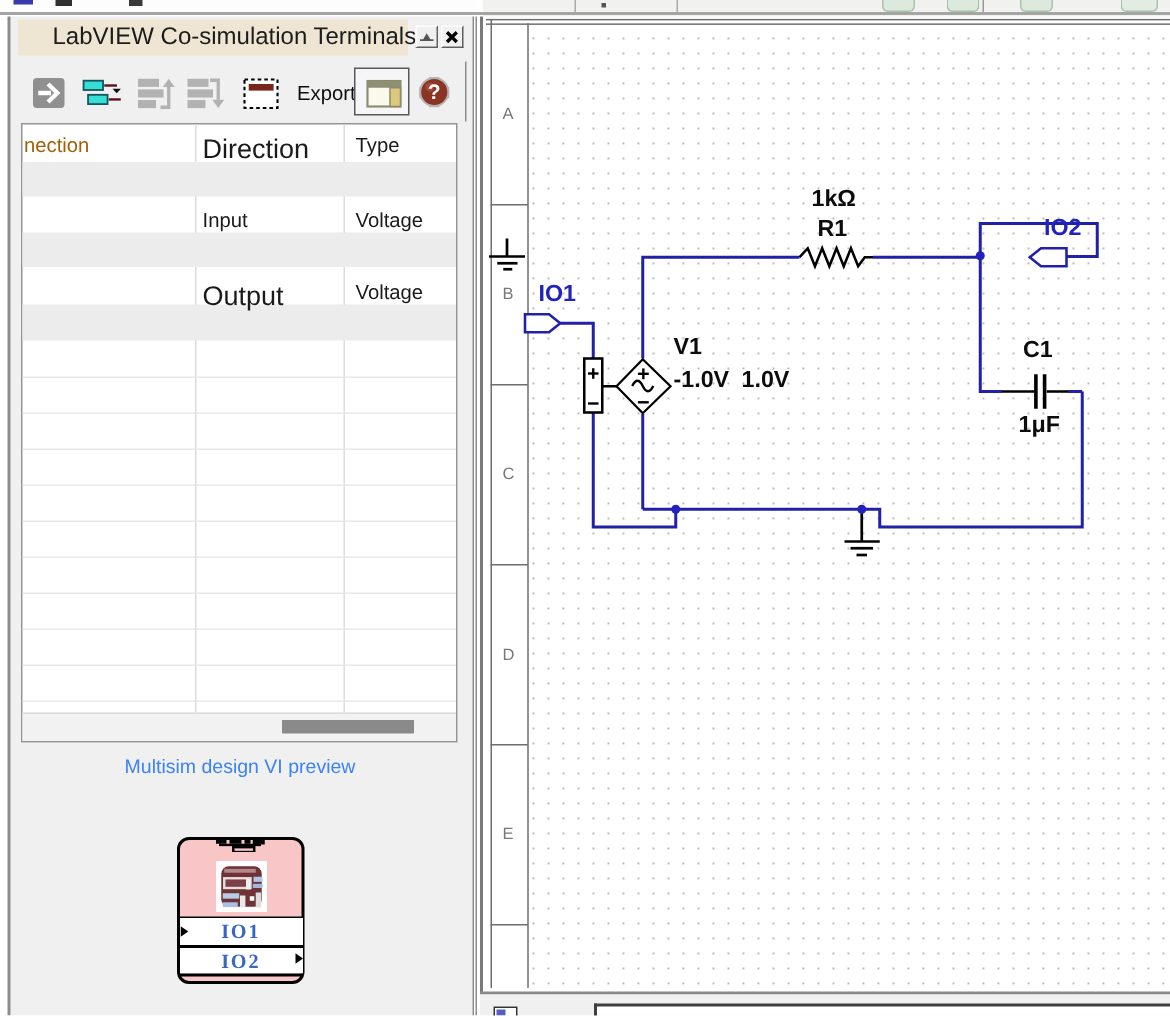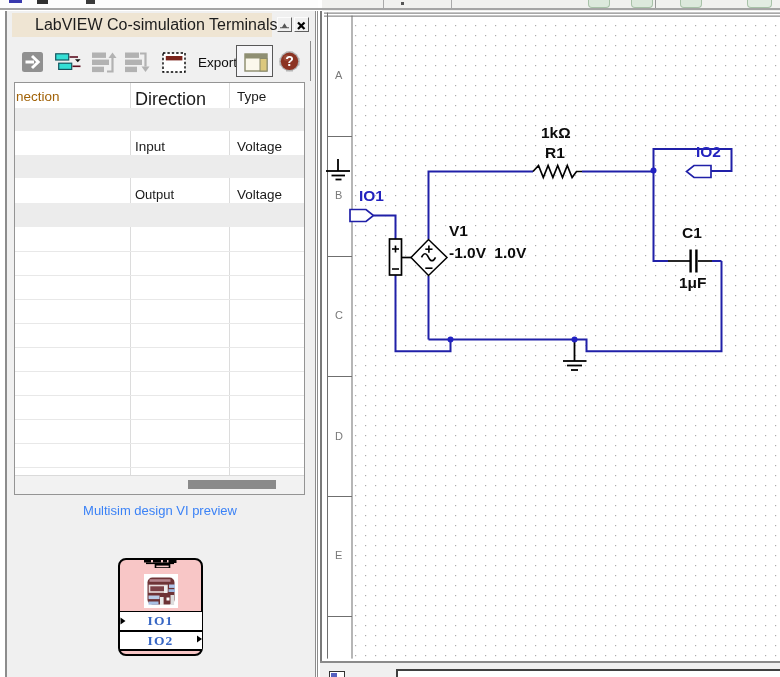--- a/index.html
+++ b/index.html
@@ -202,21 +202,21 @@
 <div class="abs" style="left:130px;top:83px;width:1px;height:392px;background:#dcdcdc;"></div>
 <div class="abs" style="left:229px;top:83px;width:1px;height:392px;background:#dcdcdc;"></div>
 <div class="abs" style="left:15px;top:108px;width:289px;height:22.5px;background:#ececec;"></div>
 <div class="abs" style="left:15px;top:155px;width:289px;height:22.5px;background:#ececec;"></div>
 <div class="abs" style="left:15px;top:203px;width:289px;height:23.5px;background:#ececec;"></div>
 <div class="abs" style="left:16px;top:89px;font-size:13.5px;color:#a16207;">nection</div>
 <div class="abs" style="left:135px;top:89px;font-size:18px;color:#1a1a1a;">Direction</div>
 <div class="abs" style="left:237px;top:89px;font-size:13.5px;color:#1a1a1a;">Type</div>
 <div class="abs" style="left:135px;top:138.5px;font-size:13.5px;color:#1a1a1a;">Input</div>
 <div class="abs" style="left:237px;top:138.5px;font-size:13.5px;color:#1a1a1a;">Voltage</div>
-<div class="abs" style="left:135px;top:186.5px;font-size:13px;color:#1a1a1a;">Output</div>
+<div class="abs" style="left:135px;top:186.5px;font-size:18px;color:#1a1a1a;">Output</div>
 <div class="abs" style="left:237px;top:186.5px;font-size:13.5px;color:#1a1a1a;">Voltage</div>
 <div class="abs" style="left:15px;top:251px;width:289px;height:1px;background:#e8e8e8;"></div>
 <div class="abs" style="left:15px;top:275px;width:289px;height:1px;background:#e8e8e8;"></div>
 <div class="abs" style="left:15px;top:299px;width:289px;height:1px;background:#e8e8e8;"></div>
 <div class="abs" style="left:15px;top:323px;width:289px;height:1px;background:#e8e8e8;"></div>
 <div class="abs" style="left:15px;top:347px;width:289px;height:1px;background:#e8e8e8;"></div>
 <div class="abs" style="left:15px;top:371px;width:289px;height:1px;background:#e8e8e8;"></div>
 <div class="abs" style="left:15px;top:395px;width:289px;height:1px;background:#e8e8e8;"></div>
 <div class="abs" style="left:15px;top:419px;width:289px;height:1px;background:#e8e8e8;"></div>
 <div class="abs" style="left:15px;top:443px;width:289px;height:1px;background:#e8e8e8;"></div>

